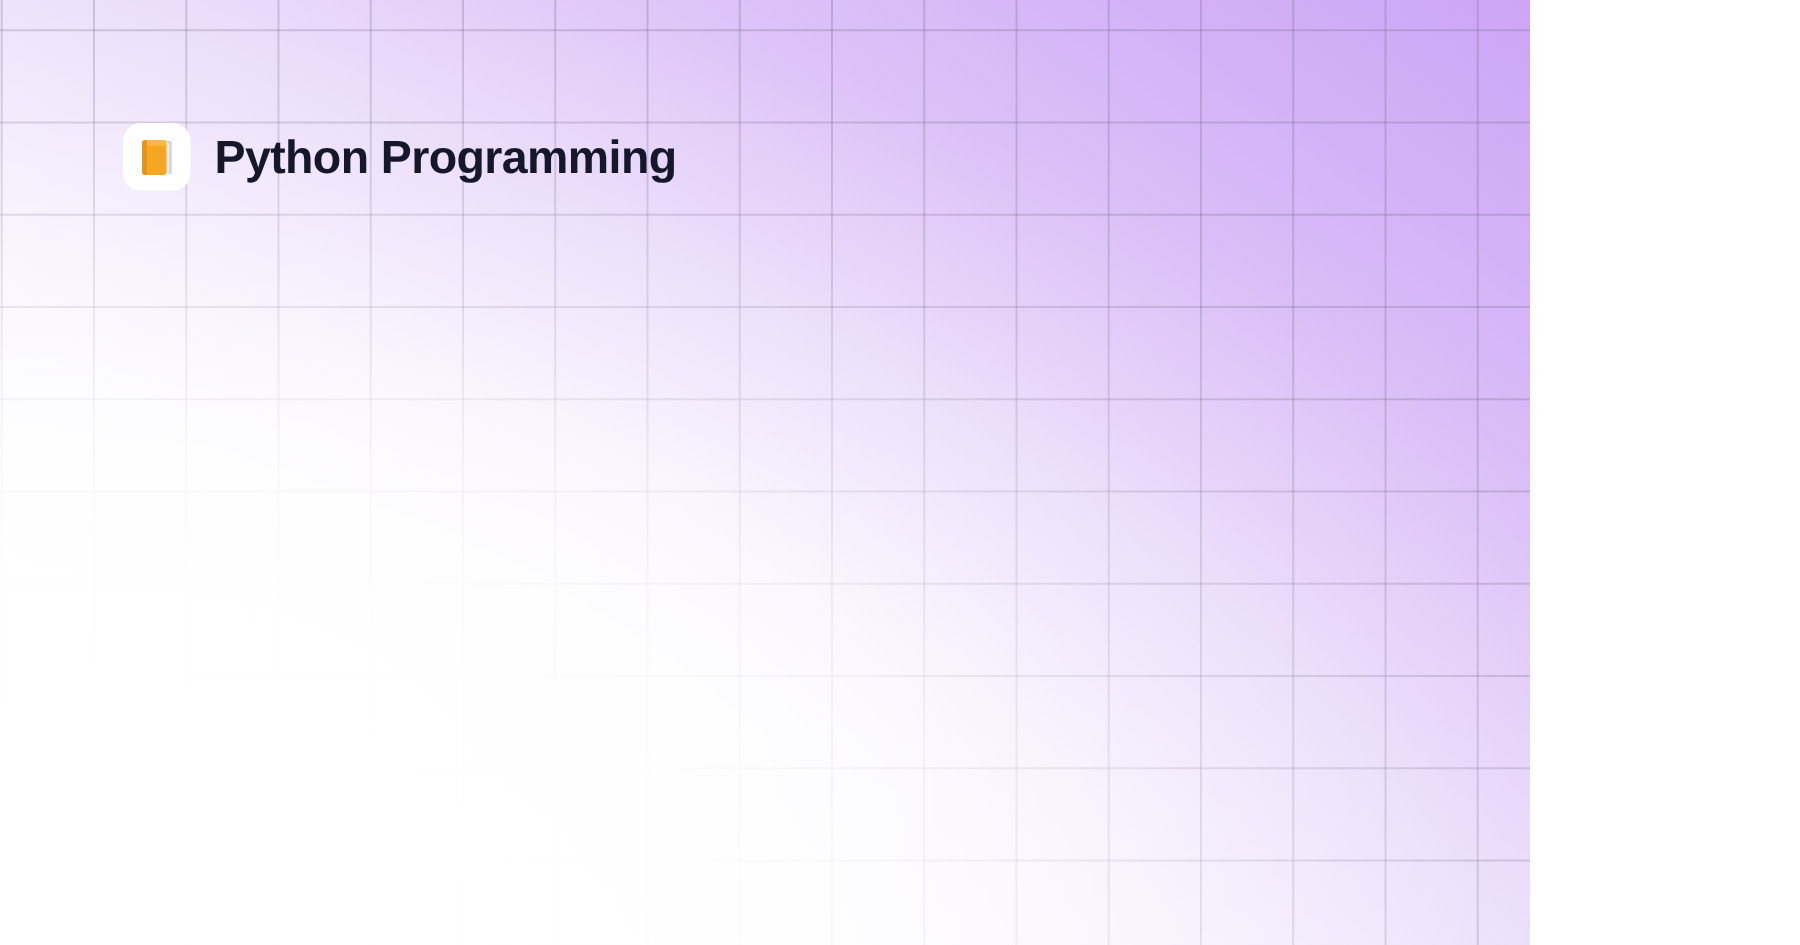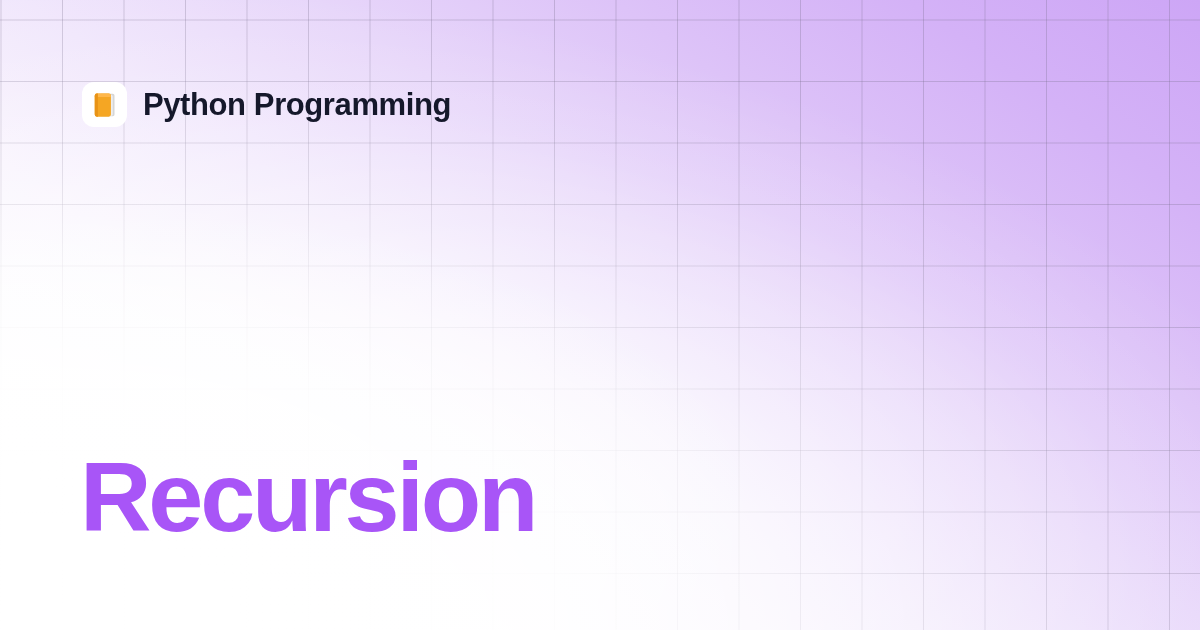--- a/index.html
+++ b/index.html
@@ -3,21 +3,21 @@
 <meta charset="utf-8">
 <style>
   html, body {
     margin: 0;
     padding: 0;
     background: #ffffff;
   }
 
   #card {
     position: relative;
-    width: 1200px;
+    width: 1020px;
     height: 630px;
     overflow: hidden;
     font-family: "Liberation Sans", sans-serif;
     background: #ffffff;
   }
 
   
   .bg-gradient {
     position: absolute;
     inset: 0;
@@ -150,16 +150,15 @@
             <path d="M8.3 4.2h14.2a2.6 2.6 0 0 1 2.6 2.6v1.6H5.7V6.8a2.6 2.6 0 0 1 2.6-2.6z" fill="#ffb74a"></path>
 
             <path d="M5.7 6.8a2.6 2.6 0 0 1 2.6-2.6h1.2v27.8H8.3a2.6 2.6 0 0 1-2.6-2.6z" fill="#e89316"></path>
           </svg>
         </span>
       </div>
 
       <div class="course-name">Python Programming</div>
     </div>
 
-    <div class="lesson-title">Recursion</div>
 
   </div>
 </div>
 
 </body></html>

